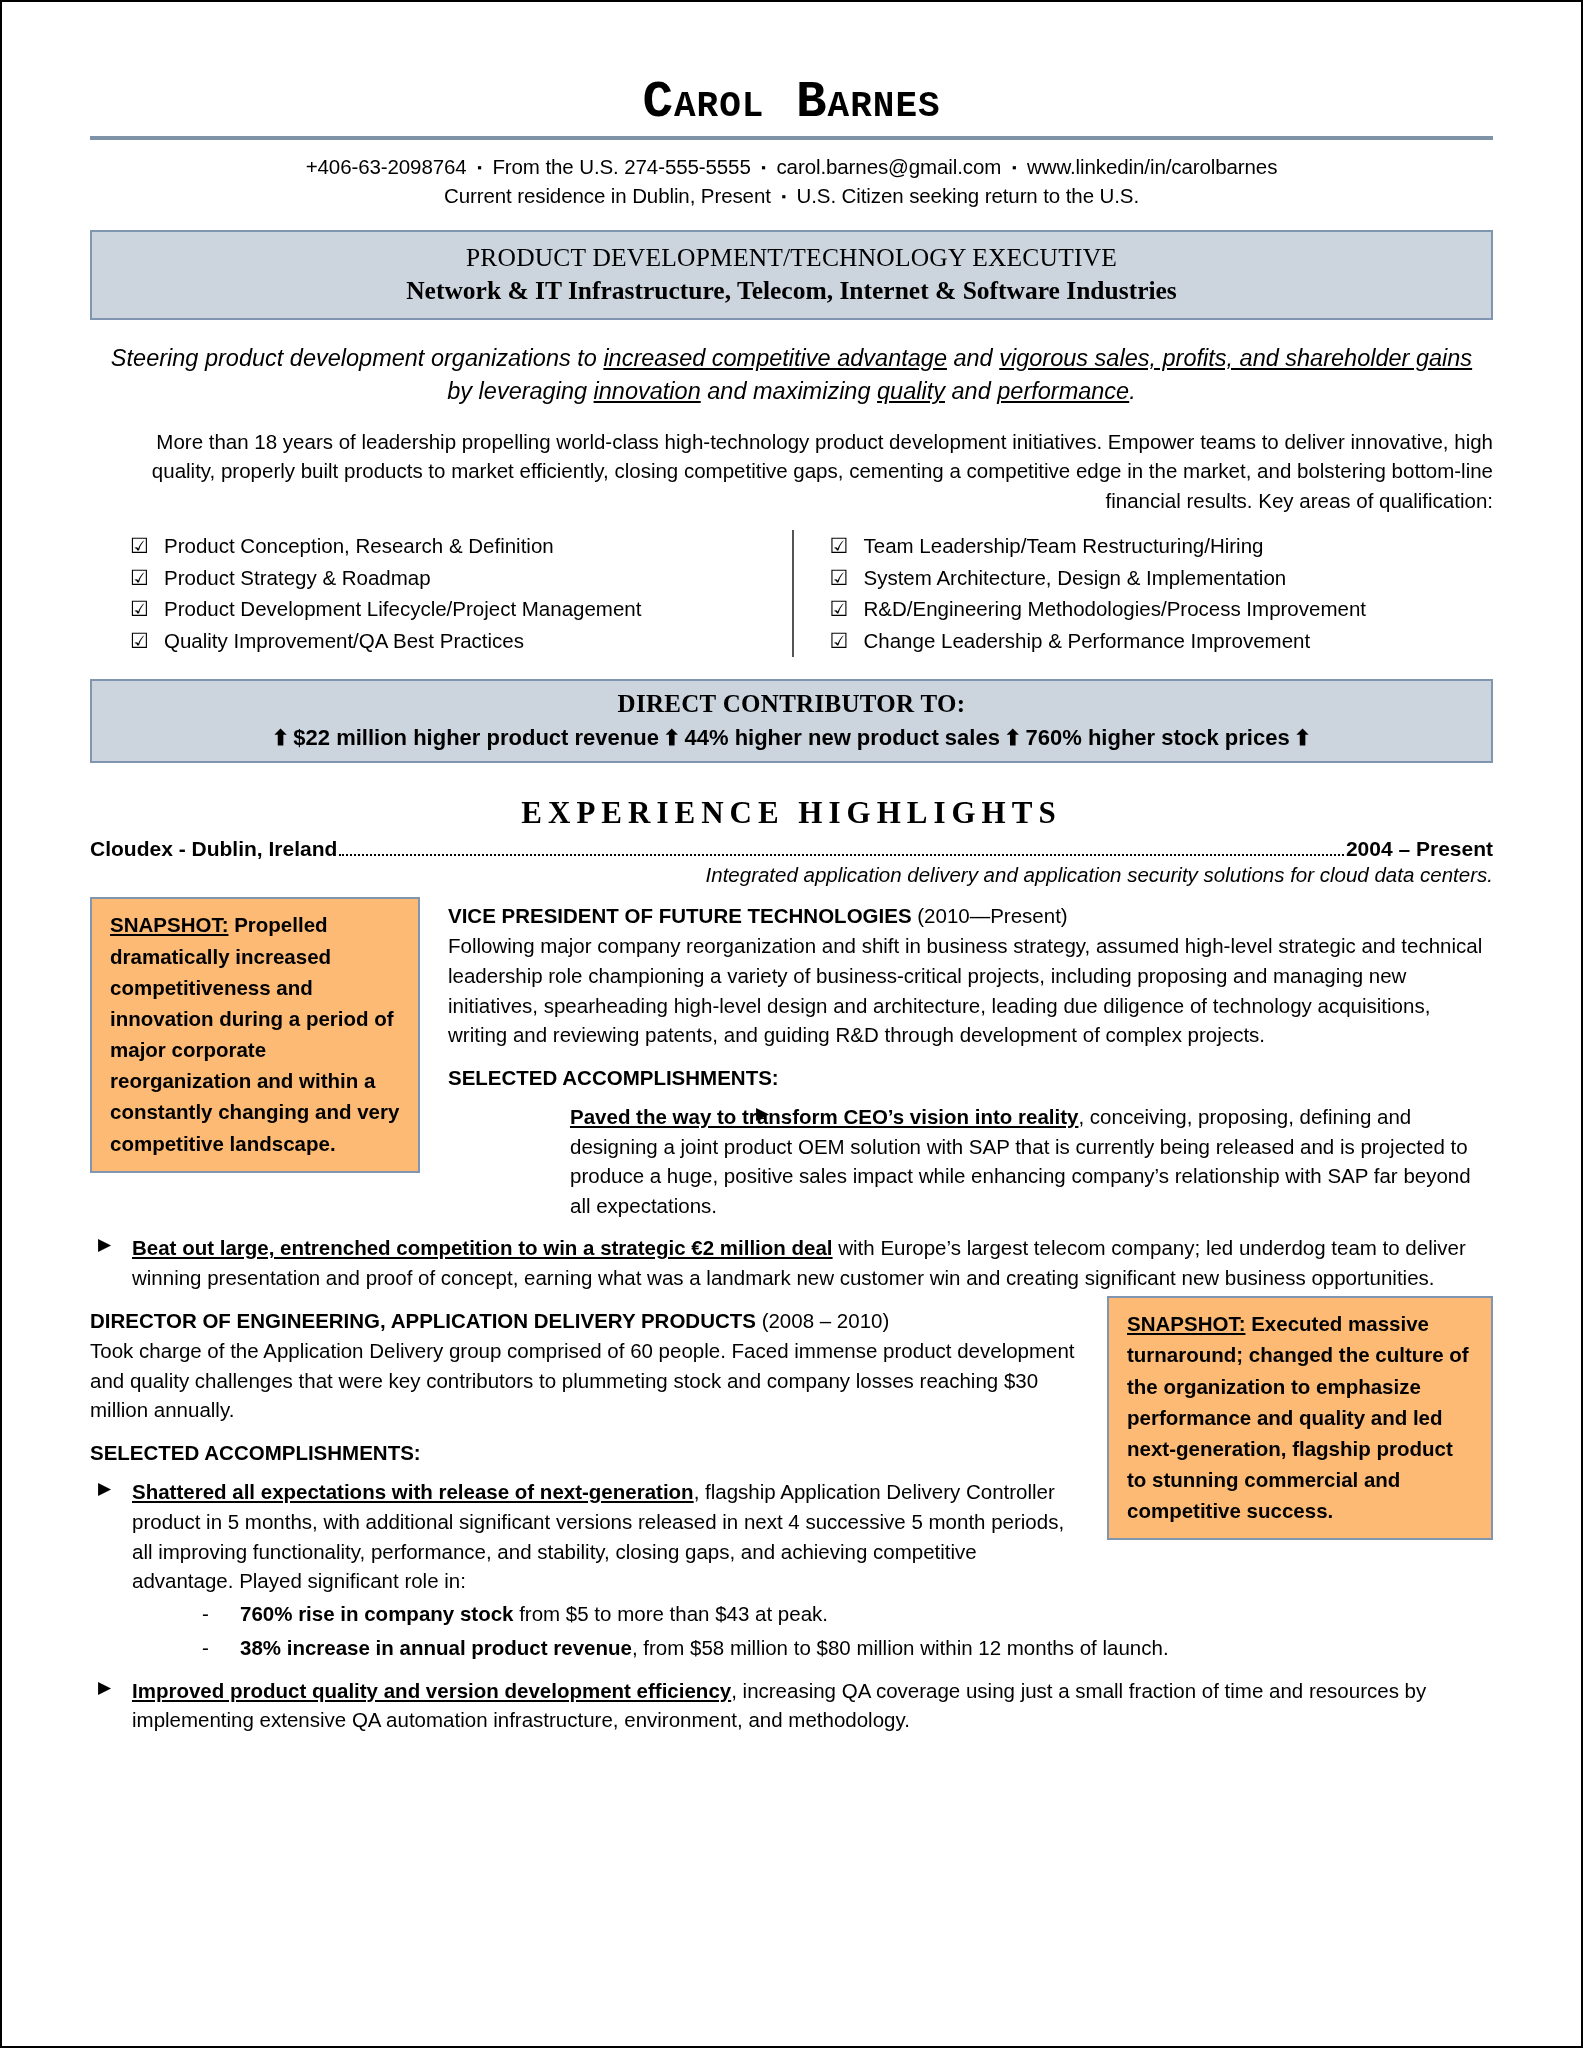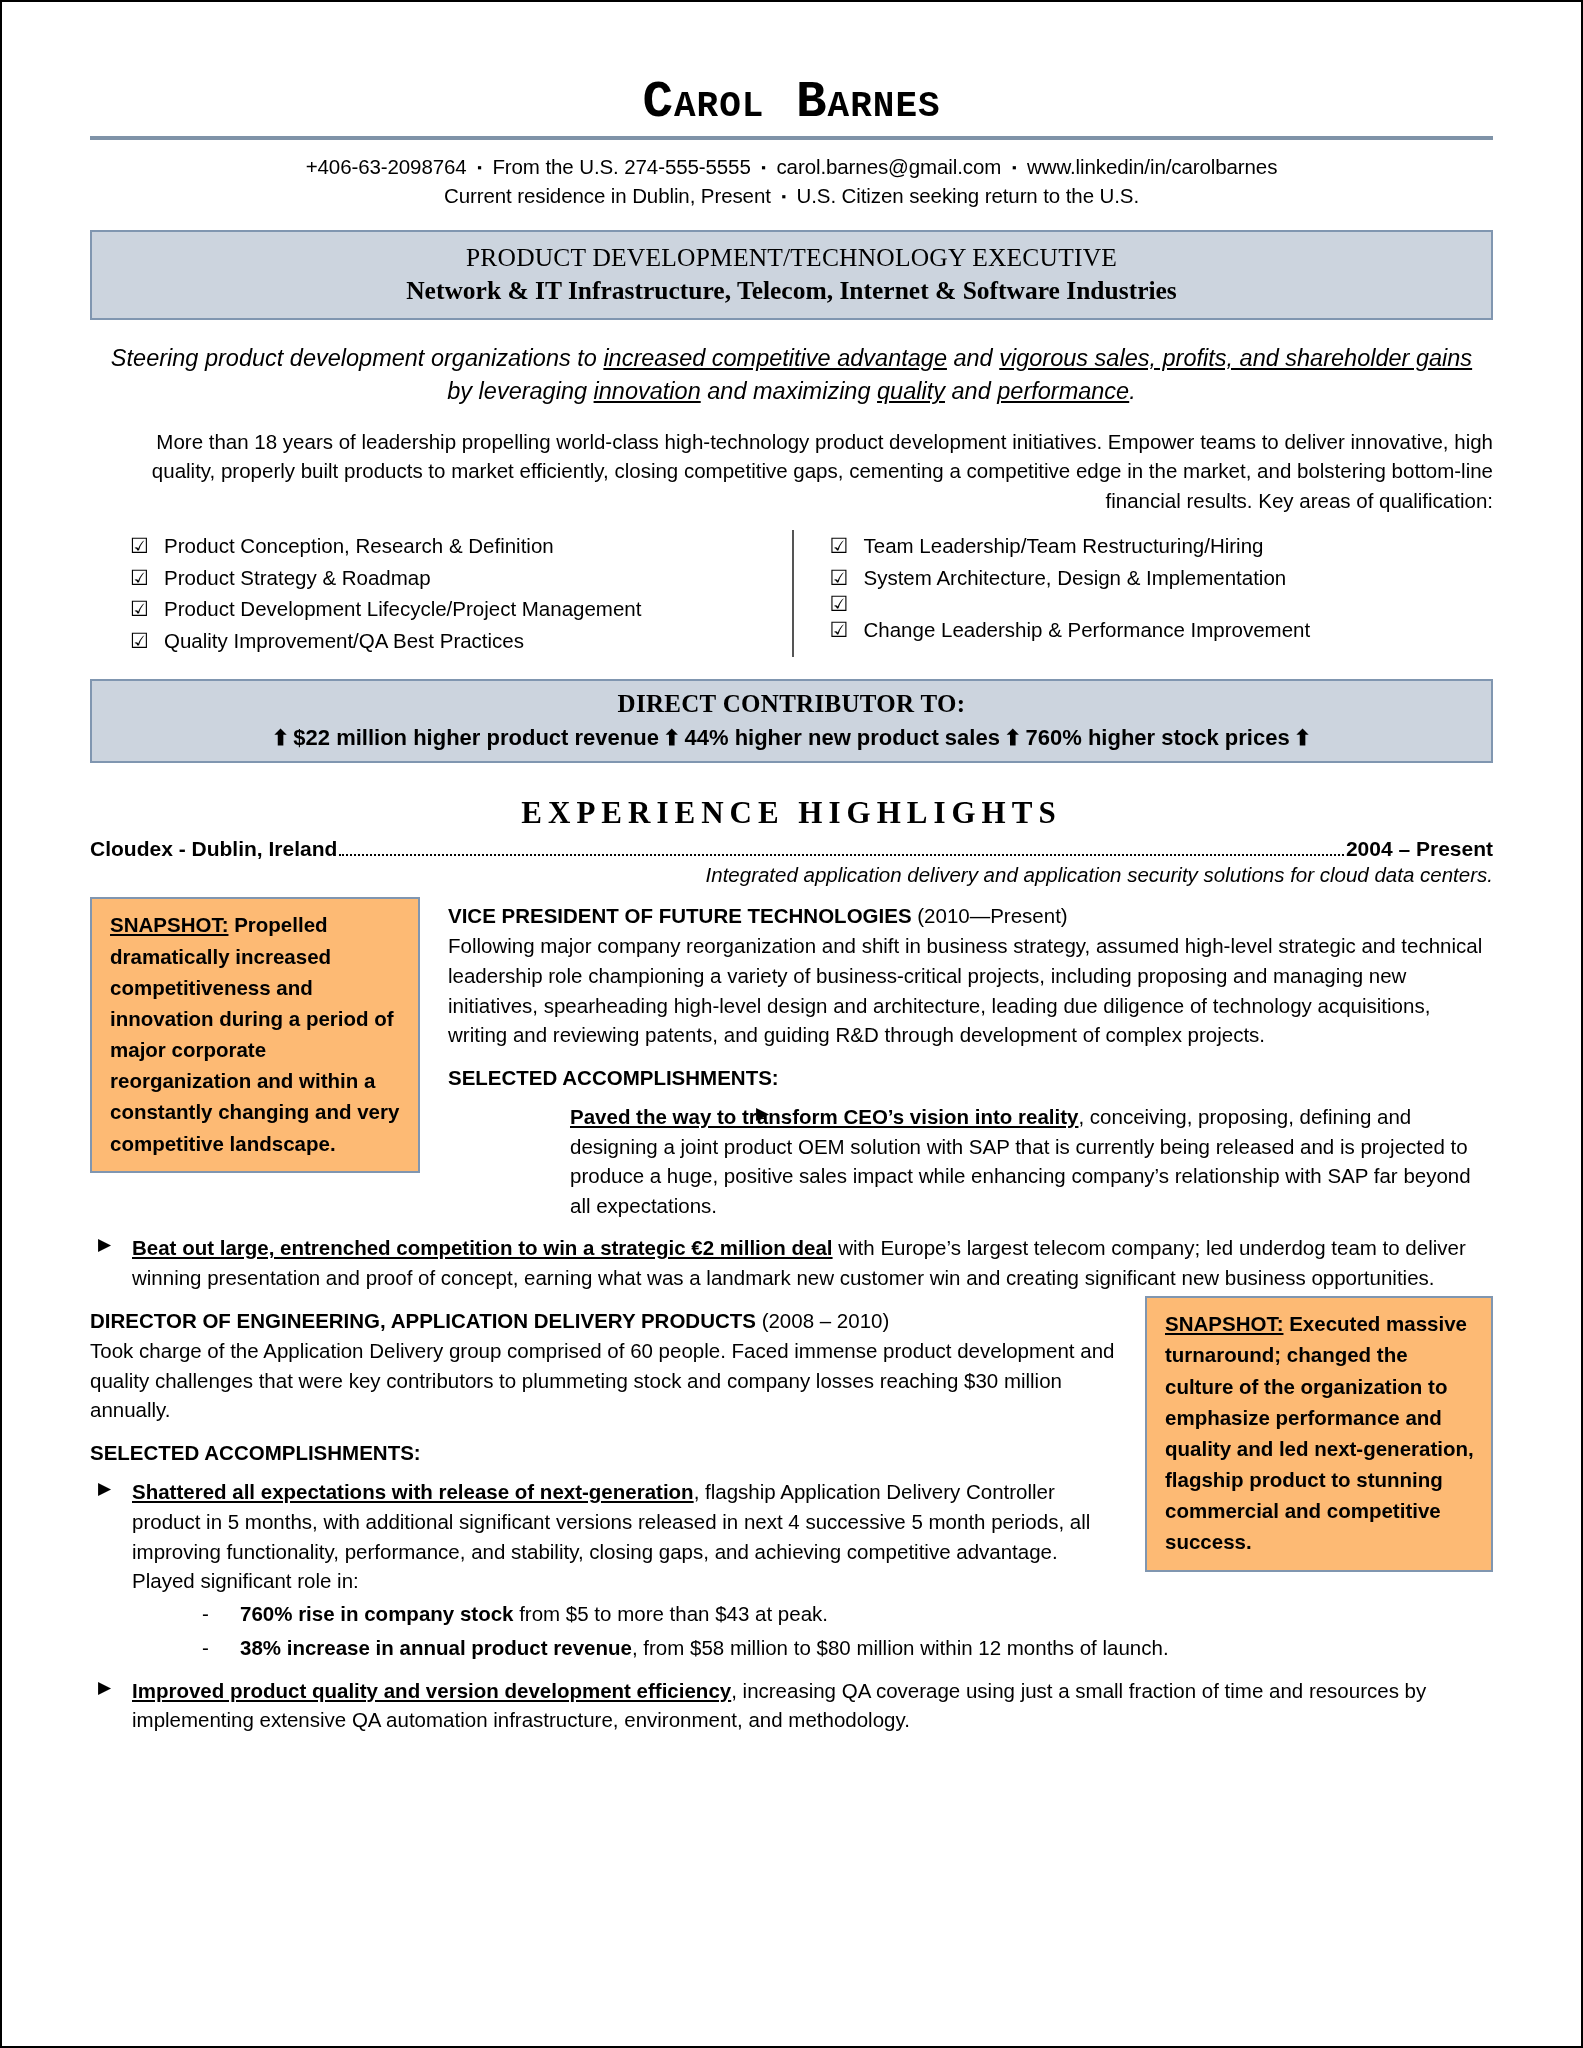--- a/index.html
+++ b/index.html
@@ -186,21 +186,21 @@
   }
   .snapshot u { text-decoration: underline; }
 
   .snap-left {
     float: left;
     width: 330px;
     margin: 10px 28px 12px 0;
   }
   .snap-right {
     float: right;
-    width: 348px;
+    width: 386px;
     margin: 4px 0 10px 26px;
   }
 
   
   .role-title {
     font-size: 20.5px;
     line-height: 1.45;
     margin-top: 14px;
   }
   .role-title b { font-weight: bold; }
@@ -304,20 +304,21 @@
       <div class="qual">
         <span class="cbox">☑</span>
         <span>Team Leadership/Team Restructuring/Hiring</span>
       </div>
       <div class="qual">
         <span class="cbox">☑</span>
         <span>System Architecture, Design &amp; Implementation</span>
       </div>
       <div class="qual">
         <span class="cbox">☑</span>
+        <span>R&amp;D/Engineering Methodologies/Process Improvement</span>
       </div>
       <div class="qual">
         <span class="cbox">☑</span>
         <span>Change Leadership &amp; Performance Improvement</span>
       </div>
     </div>
   </div>
 
   <div class="contrib">
     <div class="contrib-title">DIRECT CONTRIBUTOR TO:</div>

